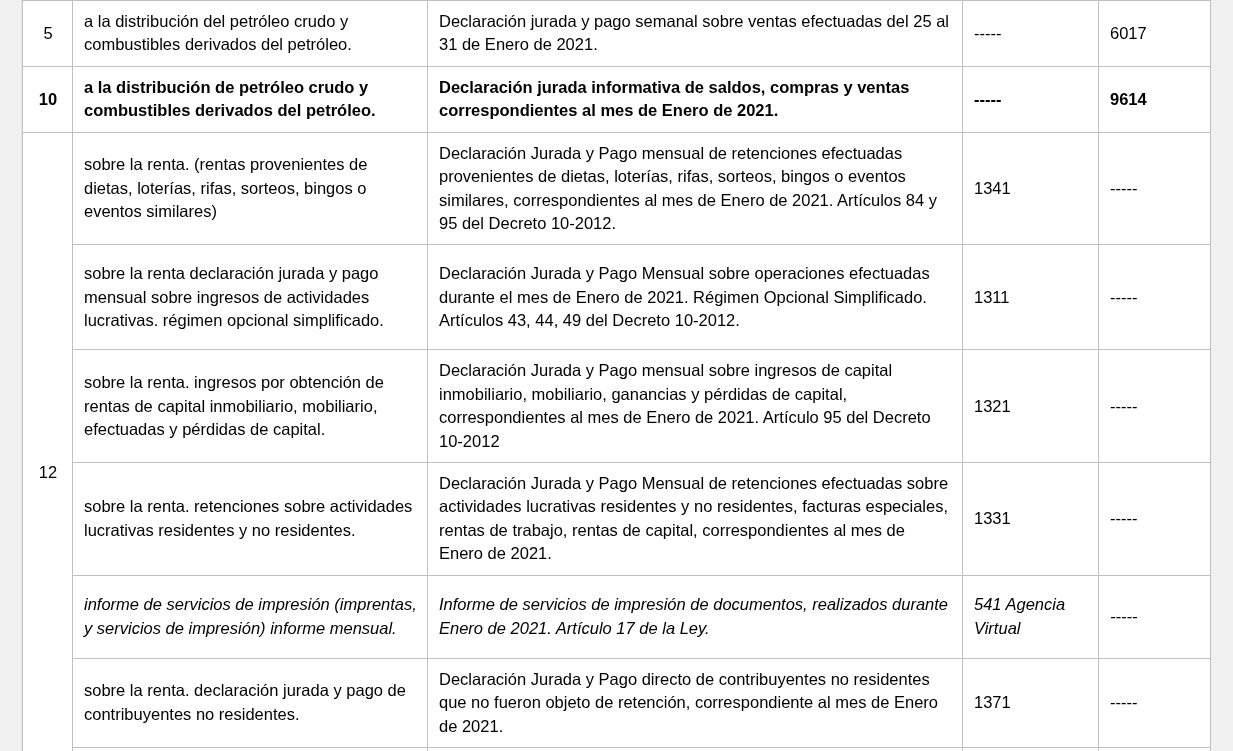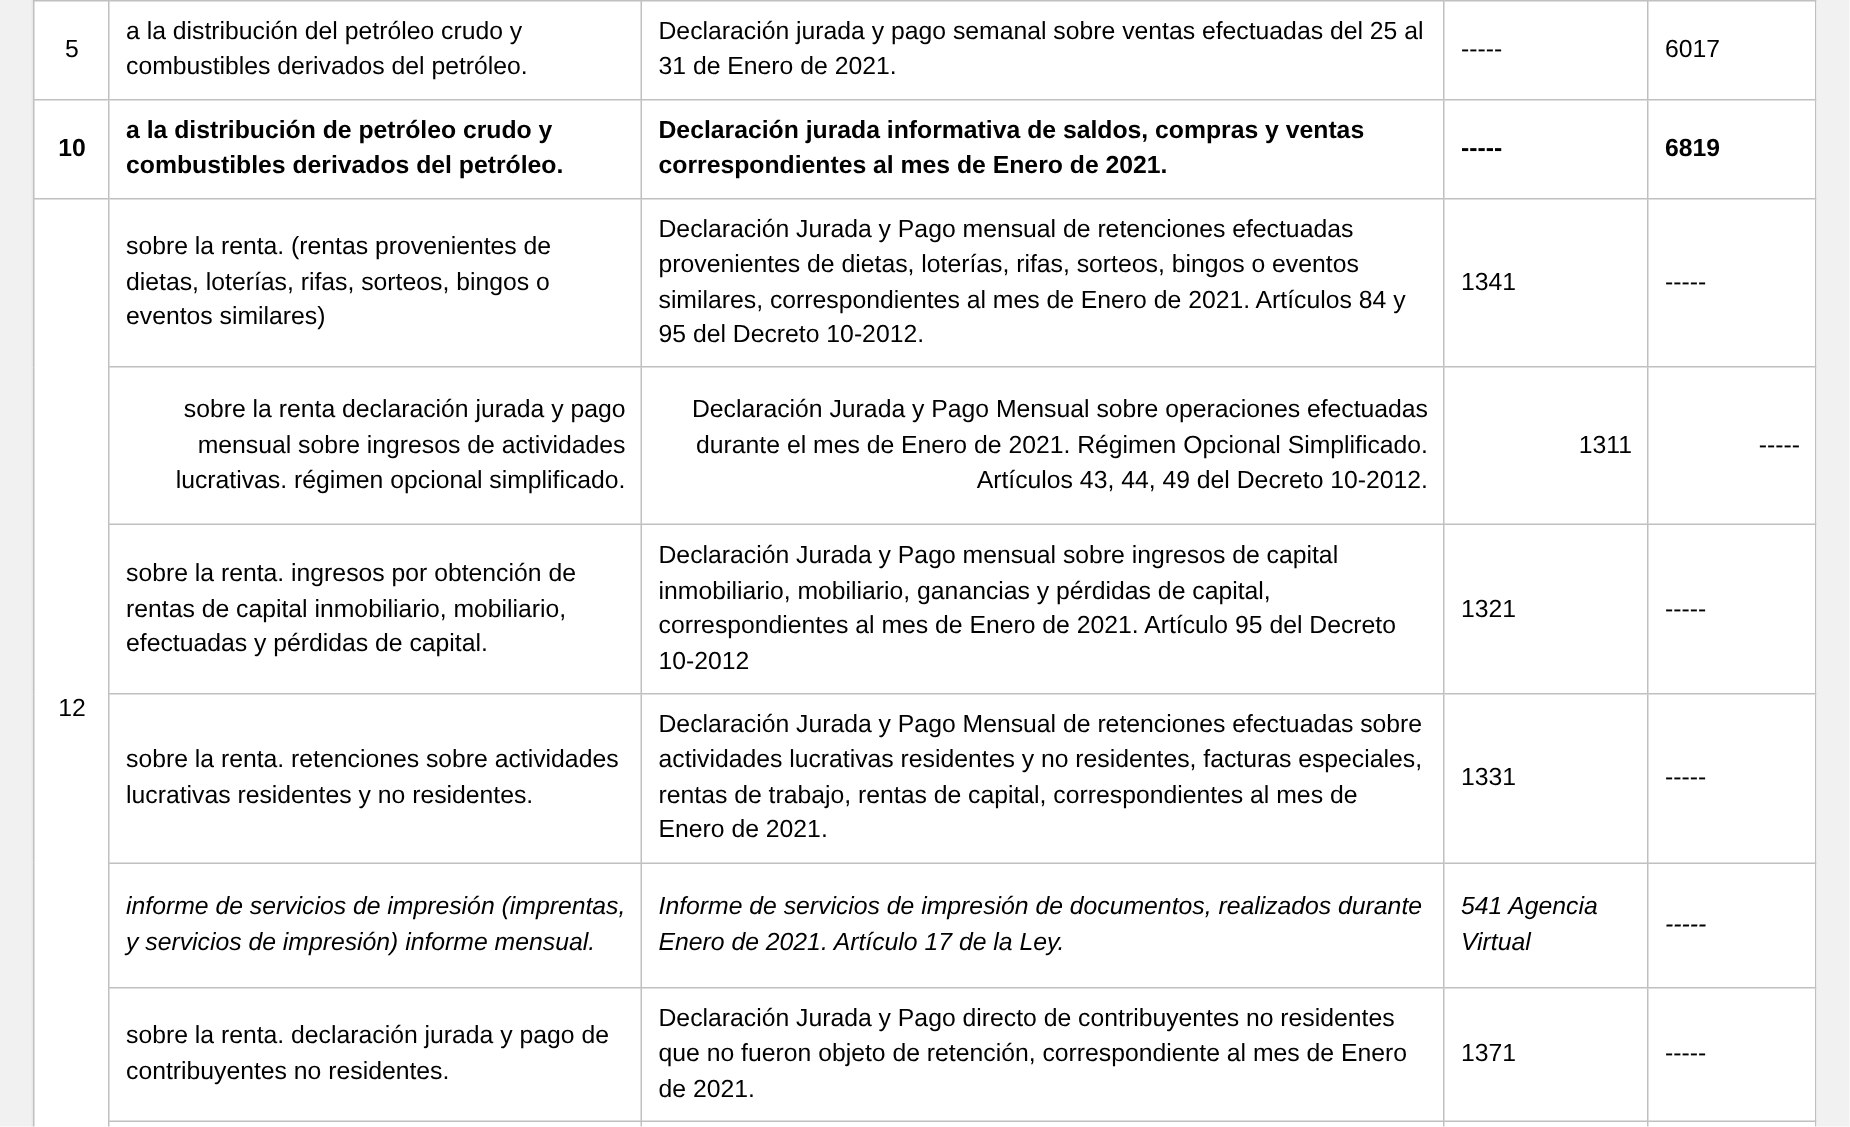--- a/index.html
+++ b/index.html
@@ -122,32 +122,32 @@
           <td class="description-cell">Declaración jurada y pago semanal sobre ventas efectuadas del 25 al 31 de Enero de 2021.</td>
           <td class="form-cell">-----</td>
           <td class="formb-cell">6017</td>
         </tr>
 
         <tr style="height:62px;font-weight:bold;">
           <td class="month-cell">10</td>
           <td class="obligation-cell">a la distribución de petróleo crudo y combustibles derivados del petróleo.</td>
           <td class="description-cell">Declaración jurada informativa de saldos, compras y ventas correspondientes al mes de Enero de 2021.</td>
           <td class="form-cell">-----</td>
-          <td class="formb-cell">6819</td>
+          <td class="formb-cell">9614</td>
         </tr>
 
         <tr style="height:101px;">
           <td class="month-cell" rowspan="7">12</td>
           <td class="obligation-cell">sobre la renta. (rentas provenientes de dietas, loterías, rifas, sorteos, bingos o eventos similares)</td>
           <td class="description-cell">Declaración Jurada y Pago mensual de retenciones efectuadas provenientes de dietas, loterías, rifas, sorteos, bingos o eventos similares, correspondientes al mes de Enero de 2021. Artículos 84 y 95 del Decreto 10-2012.</td>
           <td class="form-cell">1341</td>
           <td class="formb-cell">-----</td>
         </tr>
 
-        <tr style="height:105px;text-align:right;">
+        <tr style="height:105px;">
           <td class="obligation-cell">sobre la renta declaración jurada y pago mensual sobre ingresos de actividades lucrativas. régimen opcional simplificado.</td>
           <td class="description-cell">Declaración Jurada y Pago Mensual sobre operaciones efectuadas durante el mes de Enero de 2021. Régimen Opcional Simplificado. Artículos 43, 44, 49 del Decreto 10-2012.</td>
           <td class="form-cell">1311</td>
           <td class="formb-cell">-----</td>
         </tr>
 
         <tr style="height:104px;">
           <td class="obligation-cell">sobre la renta. ingresos por obtención de rentas de capital inmobiliario, mobiliario, efectuadas y pérdidas de capital.</td>
           <td class="description-cell">Declaración Jurada y Pago mensual sobre ingresos de capital inmobiliario, mobiliario, ganancias y pérdidas de capital, correspondientes al mes de Enero de 2021. Artículo 95 del Decreto 10-2012</td>
           <td class="form-cell">1321</td>

